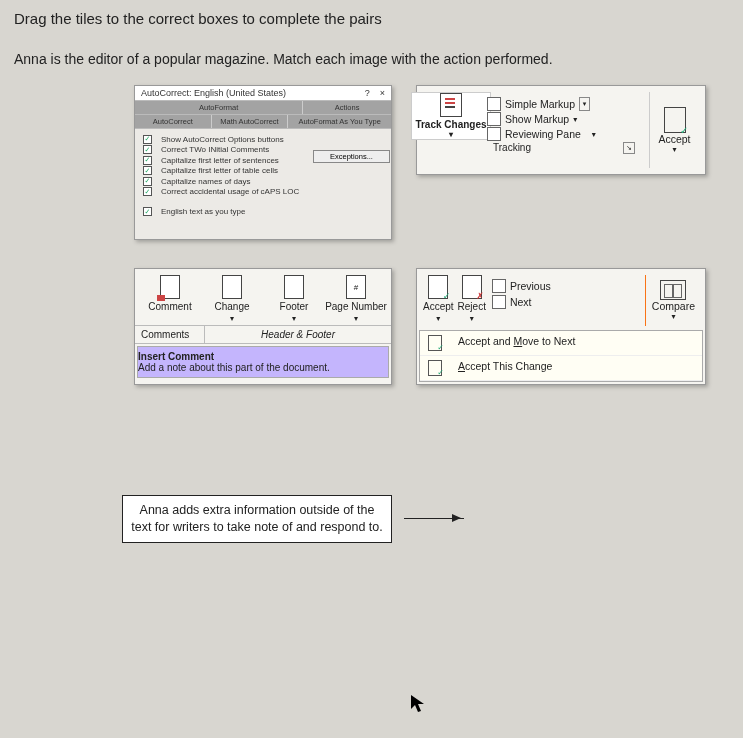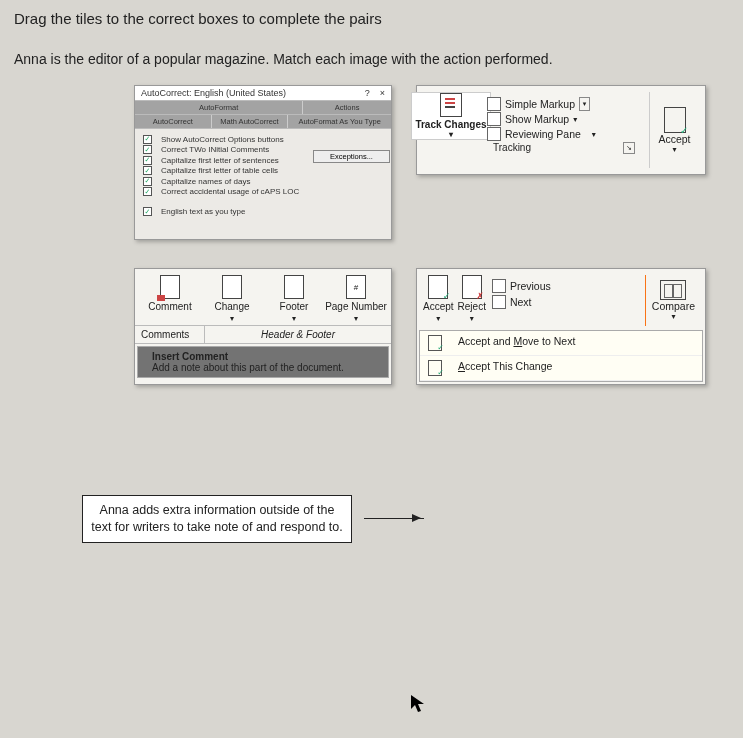--- a/index.html
+++ b/index.html
@@ -80,21 +80,21 @@
   
   .tile3 { width: 258px; font-size: 10.5px; background:#f5f4f0; }
   .t3-top { display:flex; padding:6px 4px 2px; }
   .t3-col { flex:1; display:flex; flex-direction:column; align-items:center; gap:2px; font-size:10px;}
   .t3-icon { width:20px;height:24px;border:1.5px solid #444;background:#fff;position:relative;}
   .t3-icon.comment::after{content:"";position:absolute;left:-4px;bottom:-3px;width:8px;height:6px;background:#c44;}
   .t3-row2 { display:flex; border-top:1px solid #bbb; border-bottom:1px solid #bbb;}
   .t3-sec { padding:3px 6px; font-size:10px;}
   .t3-sec:first-child{border-right:1px solid #bbb;width:70px;}
   .t3-sec:last-child{flex:1;text-align:center;font-style:italic;}
-  .t3-tip { border:1px solid #aaa; background:#737373; margin:2px; padding:4px 14px; font-size:10px;}
+  .t3-tip { border:1px solid #aaa; background:#c4b5fd; margin:2px; padding:4px 0; font-size:10px;}
   .t3-tip .hdr{font-weight:600;}
 
   
   .tile4 { width:290px; font-size:10.5px; background:#f5f4f0; }
   .t4-top { display:flex; padding:6px 4px 2px; }
   .t4-col { display:flex; flex-direction:column; align-items:center; gap:2px; font-size:10px; padding:0 2px;}
   .t4-icon { width:20px;height:24px;border:1.5px solid #444;background:#fff;position:relative;}
   .t4-icon.acc::after{content:"✓";position:absolute;right:-3px;bottom:-3px;color:#2a7;font-size:9px;}
   .t4-icon.rej::after{content:"✗";position:absolute;right:-3px;bottom:-3px;color:#c33;font-size:9px;}
   .t4-mid { flex:1; padding:2px 4px;}
@@ -103,21 +103,21 @@
   .compare-icon{width:26px;height:20px;border:1.5px solid #444;position:relative;}
   .compare-icon::before{content:"";position:absolute;left:3px;top:3px;width:8px;height:12px;border:1px solid #666;}
   .compare-icon::after{content:"";position:absolute;right:3px;top:3px;width:8px;height:12px;border:1px solid #666;}
   .t4-menu { background:#fffef4; border:1px solid #aaa; margin:2px; }
   .t4-item { padding:4px 8px; display:flex; align-items:flex-start; gap:16px; font-size:10.5px; border-bottom:1px solid #eee;}
   .t4-item .mi{width:14px;height:16px;border:1px solid #555;position:relative;}
   .t4-item .mi::after{content:"✓";position:absolute;right:-3px;bottom:-2px;color:#2a7;font-size:8px;}
   .ul{text-decoration:underline;}
 
   
-  .answer-area { margin-top: 110px; display:flex; align-items:center; margin-left:68px; gap:12px;}
+  .answer-area { margin-top: 110px; display:flex; align-items:center; margin-left:108px; gap:12px;}
   .answer-box {
     width: 270px; border: 1.5px solid #222; background:#fff;
     padding: 6px 8px; font-size:12.5px; text-align:center; line-height:1.35;
   }
   .arrow-line { width:60px; height:1px; background:#222; position:relative;}
   .arrow-line::after{content:"";position:absolute;right:-1px;top:-4px;border:4px solid transparent;border-left:9px solid #222;}
   .dropzone { width:90px; height:1px; }
   .cursor { position:absolute; left:410px; top:694px; }
   .cursor svg{width:16px;height:20px;}
 </style>

